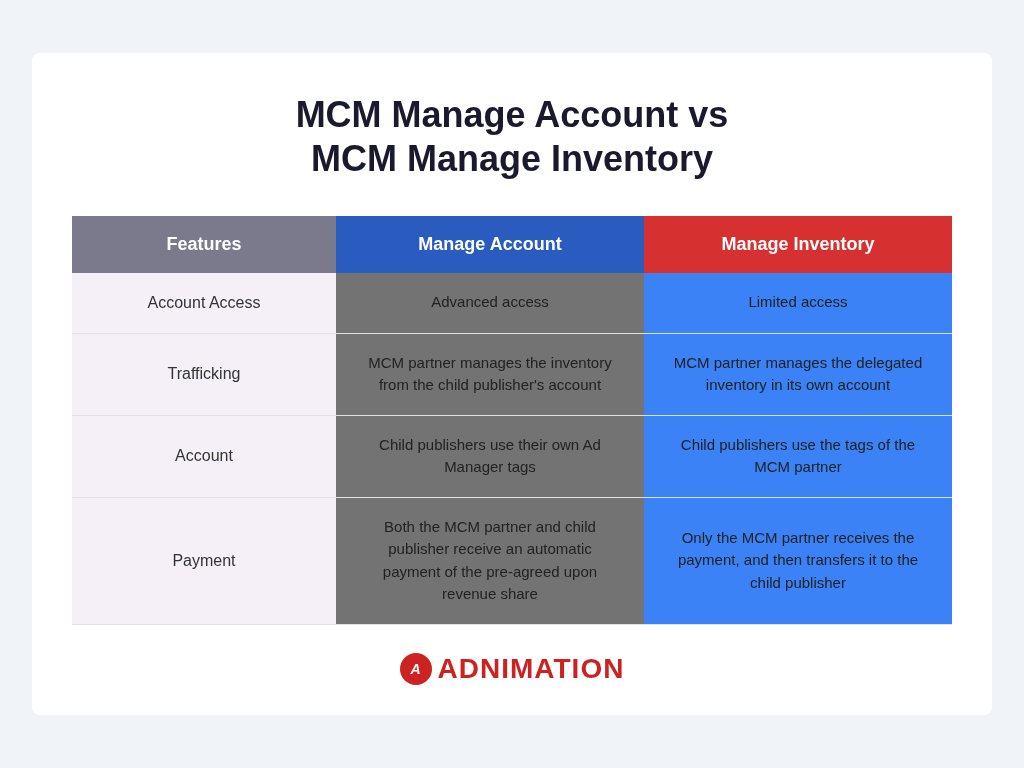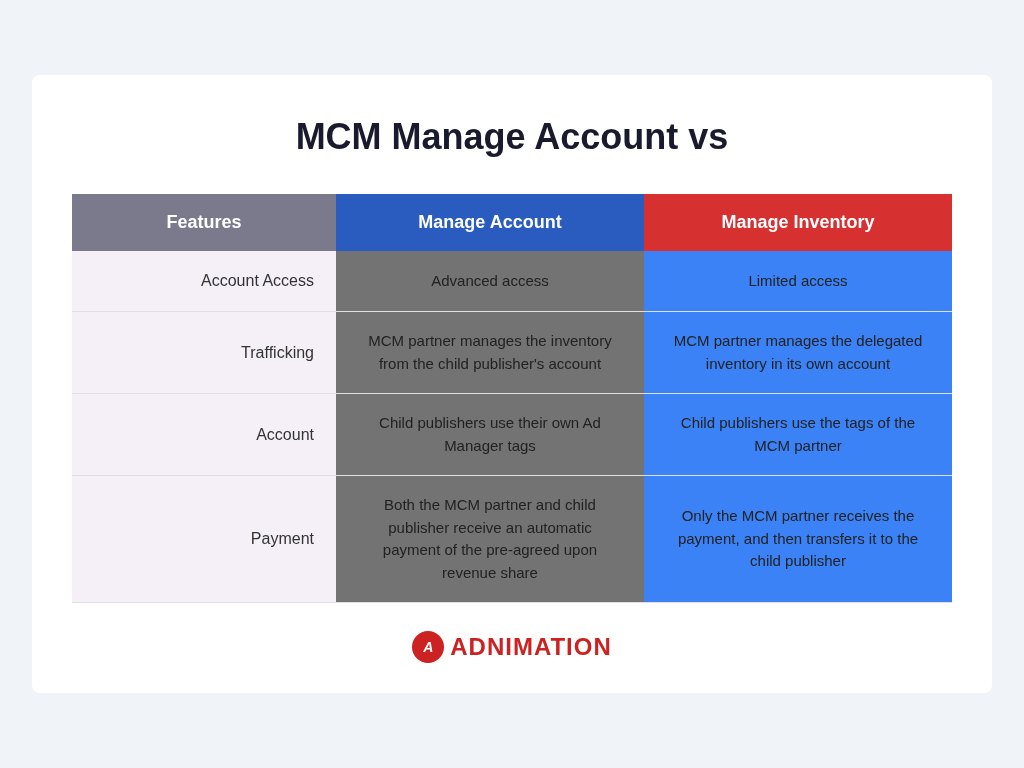--- a/index.html
+++ b/index.html
@@ -65,21 +65,20 @@
       font-size: 15px;
       line-height: 1.5;
       vertical-align: middle;
       border-bottom: 1px solid #e0e0e0;
     }
 
     .feature-cell {
       background: #f5f0f8;
       color: #333;
       font-size: 16px;
-      text-align: right;
     }
 
     .manage-account-cell {
       background: #737373;
       color: #222;
     }
 
     .manage-inventory-cell {
       background: #3b82f6;
       color: #222;
@@ -101,36 +100,37 @@
       height: 32px;
       display: flex;
       align-items: center;
       justify-content: center;
       font-weight: 900;
       font-size: 14px;
       font-style: italic;
     }
 
     .logo-text {
-      font-size: 24px;
+      font-size: 28px;
       font-weight: 900;
       color: #1a1a2e;
       letter-spacing: 1px;
     }
 
     .logo-text span {
       color: #cc2222;
     }
   </style>
 </head>
 <body>
 
 <div class="container">
   <h1 class="main-title">
     <span>MCM Manage Account vs</span><br>
+    <span>MCM Manage Inventory</span>
   </h1>
 
   <table>
     <thead>
       <tr>
         <th class="features-header">Features</th>
         <th class="manage-account-header">Manage Account</th>
         <th class="manage-inventory-header">Manage Inventory</th>
       </tr>
     </thead>

